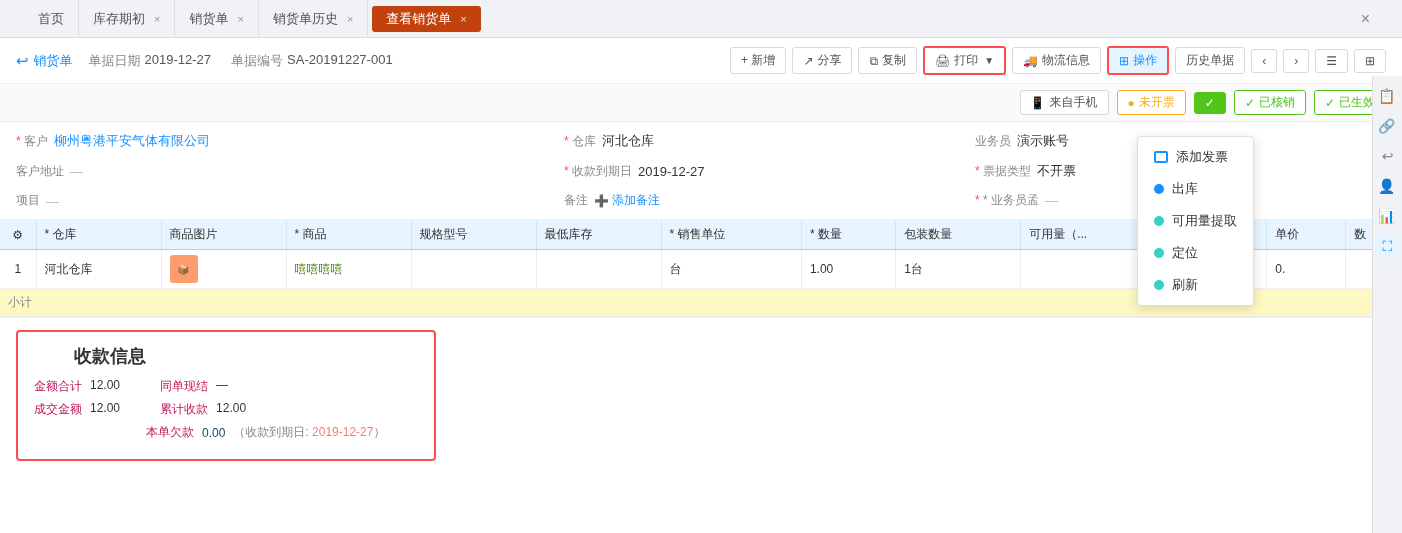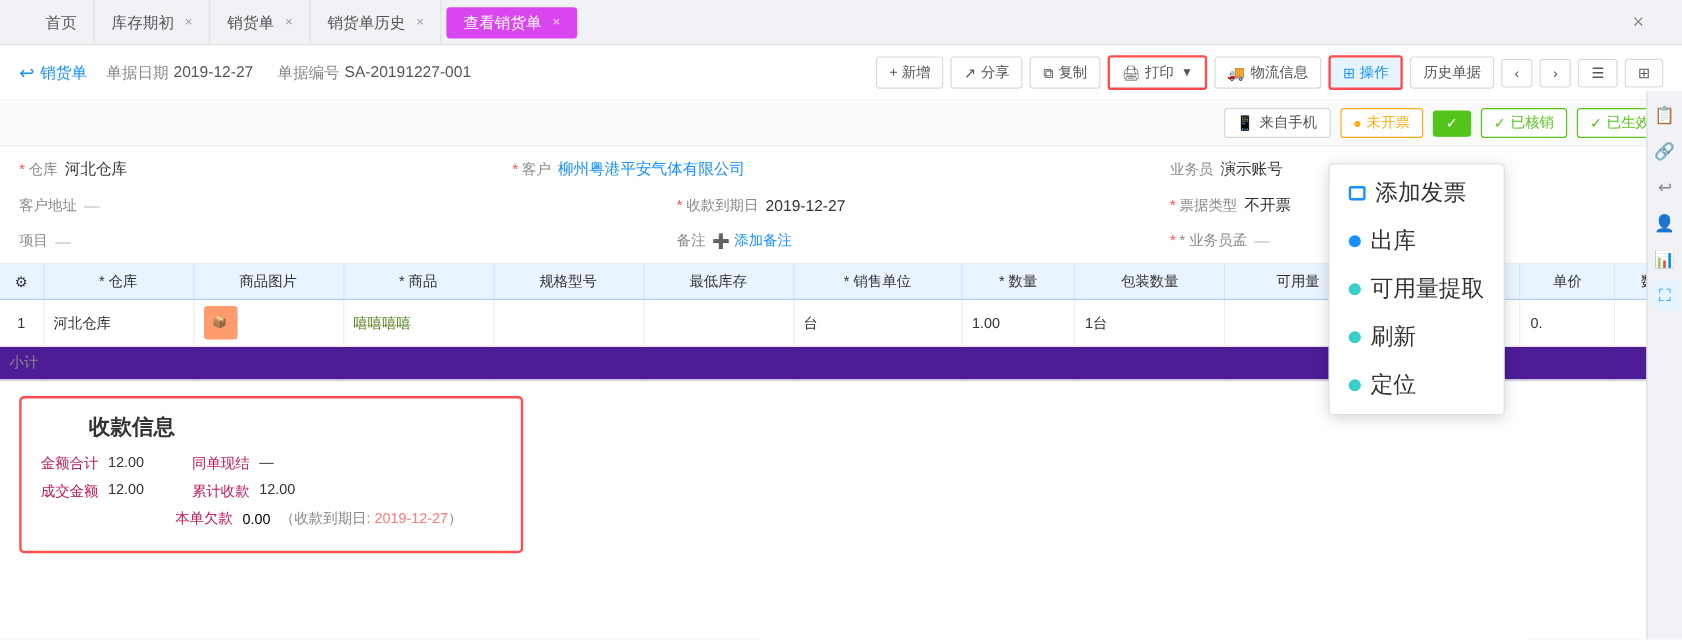--- a/index.html
+++ b/index.html
@@ -9,21 +9,21 @@
     .tab-bar {
       display: flex; align-items: center; background: #f0f2f5; padding: 0 24px;
       height: 38px; border-bottom: 1px solid #ddd; position: relative;
     }
     .tab-item {
       display: flex; align-items: center; padding: 0 14px; height: 100%;
       cursor: pointer; font-size: 13px; color: #555; gap: 5px;
       border-right: 1px solid #e0e0e0;
     }
     .tab-close { color: #999; font-size: 11px; margin-left: 4px; cursor: pointer; }
-    .tab-item.highlight { background: #d946ef; color: #fff; border-radius: 3px; margin: 0 4px; padding: 4px 14px; height: auto; border: none; }
+    .tab-item.highlight { background: #c2410c; color: #fff; border-radius: 3px; margin: 0 4px; padding: 4px 14px; height: auto; border: none; }
     .tab-item.highlight .tab-close { color: rgba(255,255,255,0.8); }
     .close-btn { margin-left: auto; font-size: 16px; color: #888; cursor: pointer; padding: 0 8px; }
 
     
     .main-content { background: #fff; height: calc(533px - 38px); overflow: hidden; position: relative; }
 
     
     .doc-header {
       display: flex; align-items: center; padding: 8px 16px; border-bottom: 1px solid #eee;
       background: #fff; gap: 16px;
@@ -67,51 +67,51 @@
     .form-value { color: #333; font-size: 13px; }
     .form-value.link { color: #1890ff; cursor: pointer; }
     .form-value.placeholder { color: #bbb; }
     .add-note { color: #1890ff; cursor: pointer; font-size: 12px; display: flex; align-items: center; gap: 3px; }
 
     
     .table-container { overflow-x: auto; border-bottom: 1px solid #eee; }
     table { width: 100%; border-collapse: collapse; font-size: 12px; }
     thead tr { background: #e8f4ff; }
     thead th {
-      padding: 6px 8px; text-align: center; font-weight: 500; color: #333;
+      padding: 6px 8px; text-align: left; font-weight: 500; color: #333;
       border-right: 1px solid #d0e8f8; border-bottom: 1px solid #b0d0ee; white-space: nowrap;
     }
     tbody tr td {
       padding: 5px 8px; border-right: 1px solid #eee; border-bottom: 1px solid #eee; color: #333;
     }
-    .subtotal-row td { background: #4c1d95; color: #888; font-size: 12px; }
+    .subtotal-row td { background: #fef9c3; color: #888; font-size: 12px; }
     .product-img { width: 28px; height: 28px; background: #ff9c6e; border-radius: 3px; display: flex; align-items: center; justify-content: center; color: #fff; font-size: 10px; }
 
     
     .bottom-section { display: flex; padding: 12px 16px; gap: 20px; }
     .receipt-info {
       border: 2px solid #ff4d4f; border-radius: 4px; padding: 12px 16px;
       min-width: 420px; max-width: 520px;
     }
     .receipt-title { font-weight: bold; font-size: 18px; margin-bottom: 10px; padding-left: 40px; }
     .receipt-row { display: flex; gap: 40px; margin-bottom: 6px; font-size: 12px; }
     .receipt-field { display: flex; gap: 8px; }
     .receipt-label { color: #be185d; }
     .receipt-value { color: #333; }
-    .receipt-value.red { color: #000000; }
+    .receipt-value.red { color: #0c4a6e; }
 
     
     .dropdown-menu {
       position: absolute; top: 98px; right: 148px; background: #fff;
       border: 1px solid #e0e0e0; border-radius: 4px; box-shadow: 0 3px 12px rgba(0,0,0,0.15);
       z-index: 100; min-width: 100px; padding: 4px 0;
     }
     .dropdown-item {
       display: flex; align-items: center; gap: 8px; padding: 7px 16px;
-      cursor: pointer; font-size: 19px; color: #333;
+      cursor: pointer; font-size: 13px; color: #333;
     }
     .dropdown-item .dot { width: 10px; height: 10px; border-radius: 50%; display: inline-block; }
     .dot-blue { background: #1890ff; }
     .dot-cyan { background: #36cfc9; }
 
     
     .print-highlight { border: 2px solid #ff4d4f !important; border-radius: 3px; }
 
     
     .right-sidebar {
@@ -220,27 +220,27 @@
       <span>已核销</span>
     </button>
     <button class="action-btn green-outline">
       <span>✓</span>
       <span>已生效</span>
     </button>
   </div>
 
   <div class="form-section">
     <div class="form-row">
-      <div class="form-field" style="flex:1.5;">
-        <span class="form-label required">仓库</span>
-        <span class="form-value">河北仓库</span>
-      </div>
       <div class="form-field" style="flex:2;">
         <span class="form-label required">客户</span>
         <span class="form-value link">柳州粤港平安气体有限公司</span>
+      </div>
+      <div class="form-field" style="flex:1.5;">
+        <span class="form-label required">仓库</span>
+        <span class="form-value">河北仓库</span>
       </div>
       <div class="form-field" style="flex:1.5;">
         <span class="form-label">业务员</span>
         <span class="form-value">演示账号</span>
       </div>
     </div>
     <div class="form-row" style="margin-top:4px;">
       <div class="form-field" style="flex:2;">
         <span class="form-label">客户地址</span>
         <span class="form-value placeholder">—</span>
@@ -358,25 +358,25 @@
     <div class="dropdown-item">
       <span class="dot dot-blue"></span>
       <span>出库</span>
     </div>
     <div class="dropdown-item">
       <span class="dot dot-cyan"></span>
       <span>可用量提取</span>
     </div>
     <div class="dropdown-item">
       <span class="dot dot-cyan"></span>
+      <span>定位</span>
+    </div>
+    <div class="dropdown-item">
+      <span class="dot dot-cyan"></span>
       <span>刷新</span>
-    </div>
-    <div class="dropdown-item">
-      <span class="dot dot-cyan"></span>
-      <span>定位</span>
     </div>
   </div>
 
   <div class="right-sidebar">
     <div class="sidebar-icon">📋</div>
     <div class="sidebar-icon">🔗</div>
     <div class="sidebar-icon">↩</div>
     <div class="sidebar-icon">👤</div>
     <div class="sidebar-icon">📊</div>
     <div class="sidebar-icon" style="color:#1890ff; background:#e6f4ff; border-radius:3px;">⛶</div>

